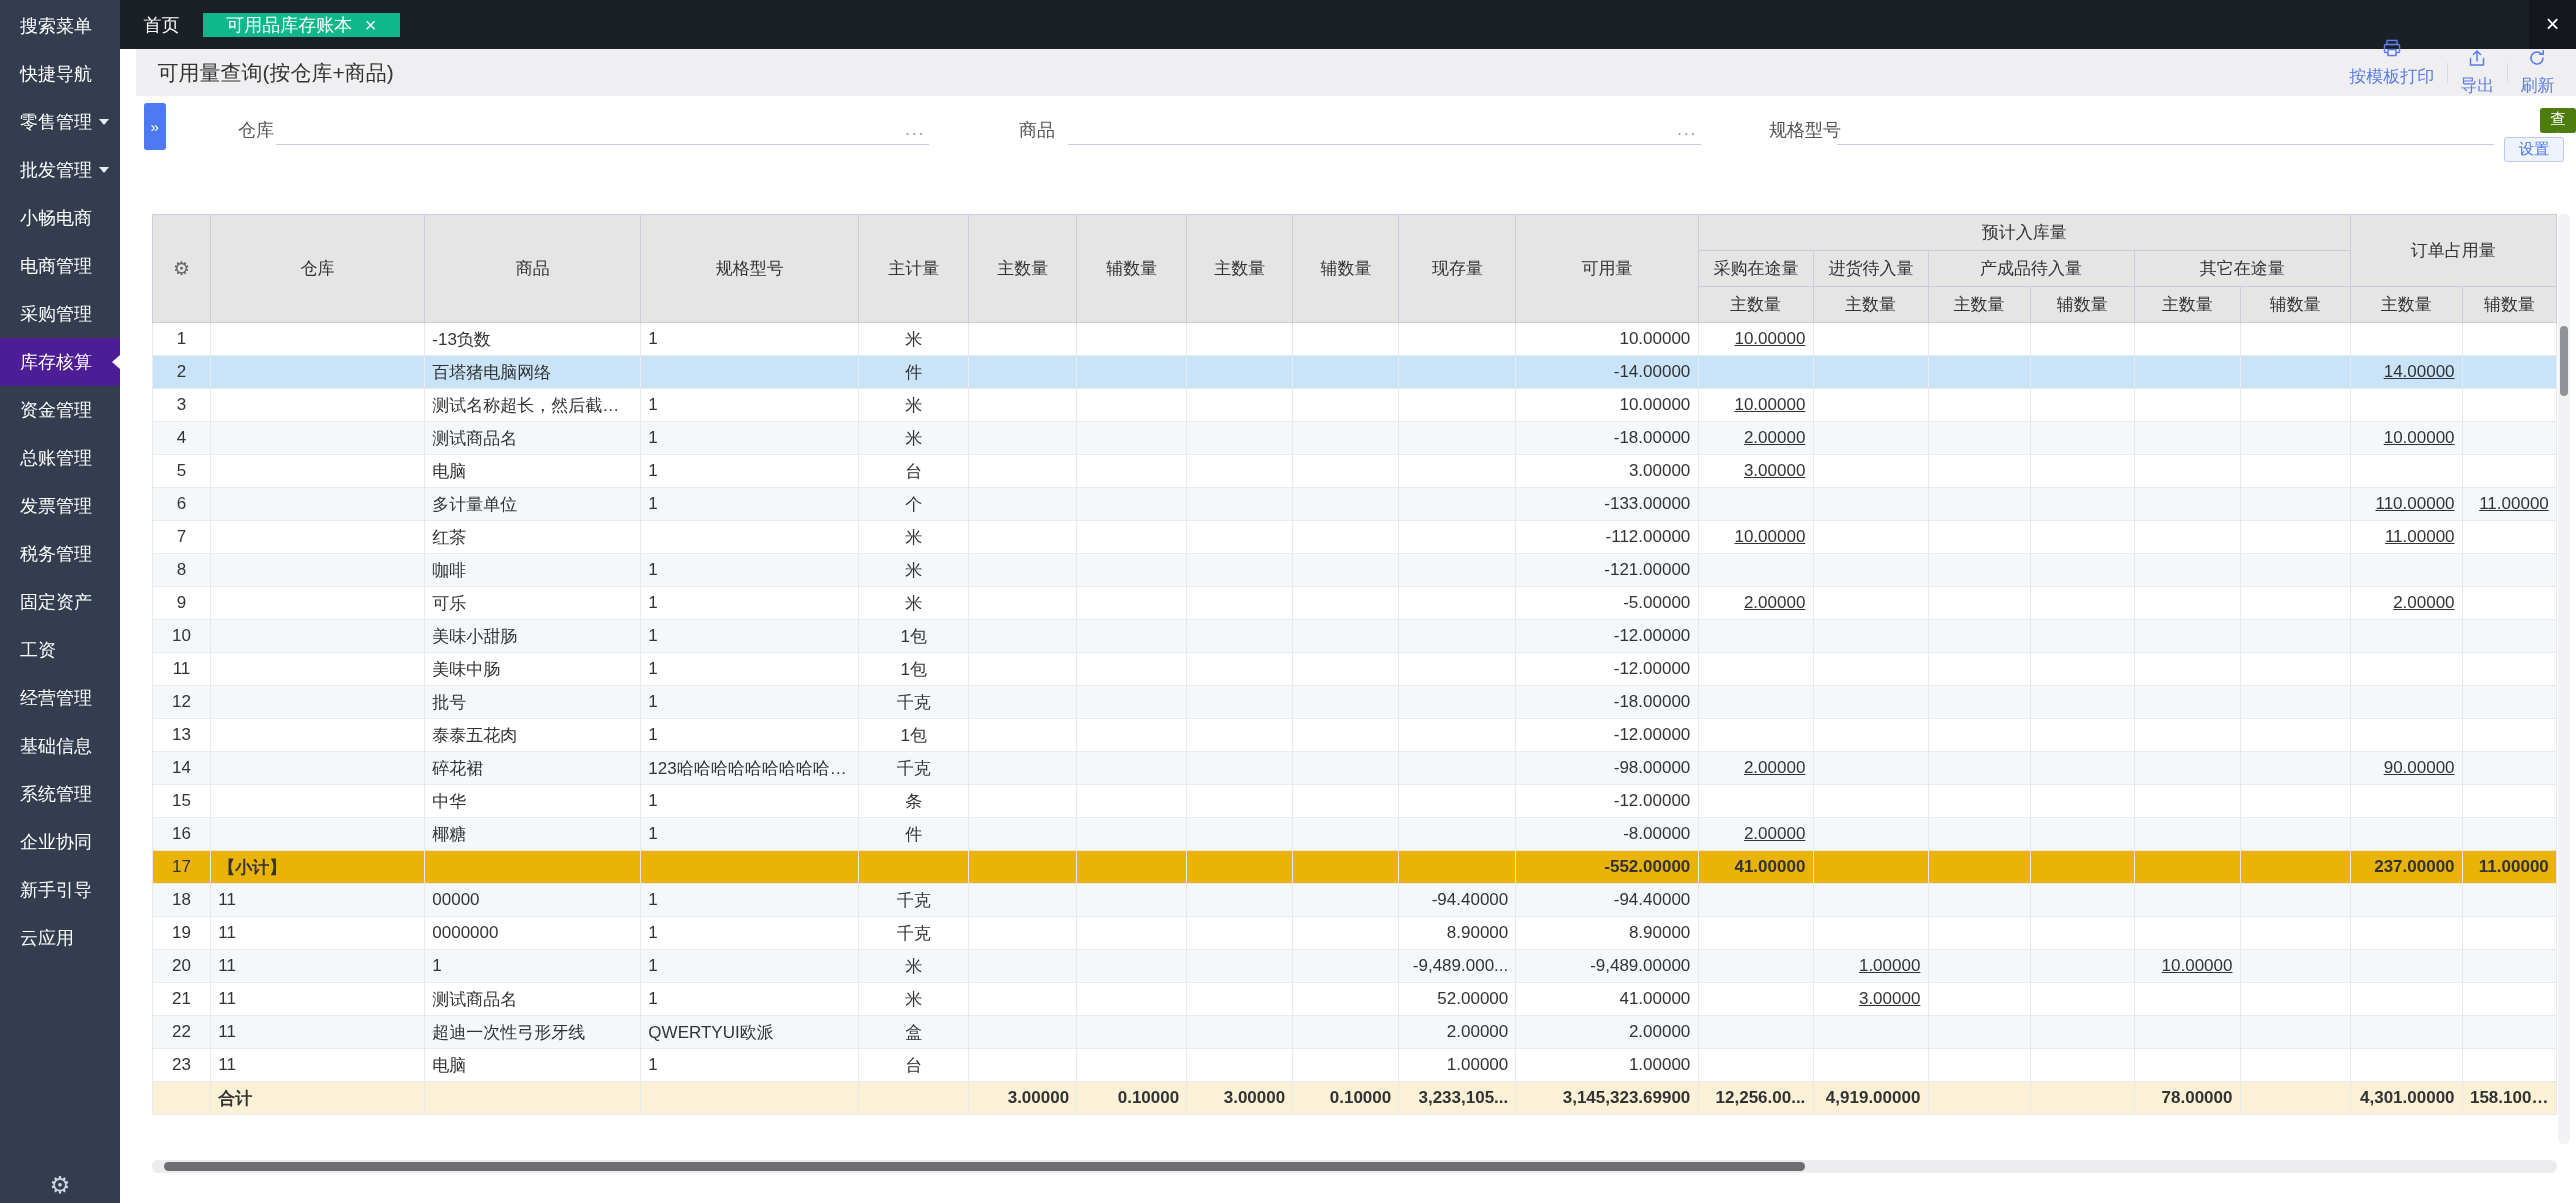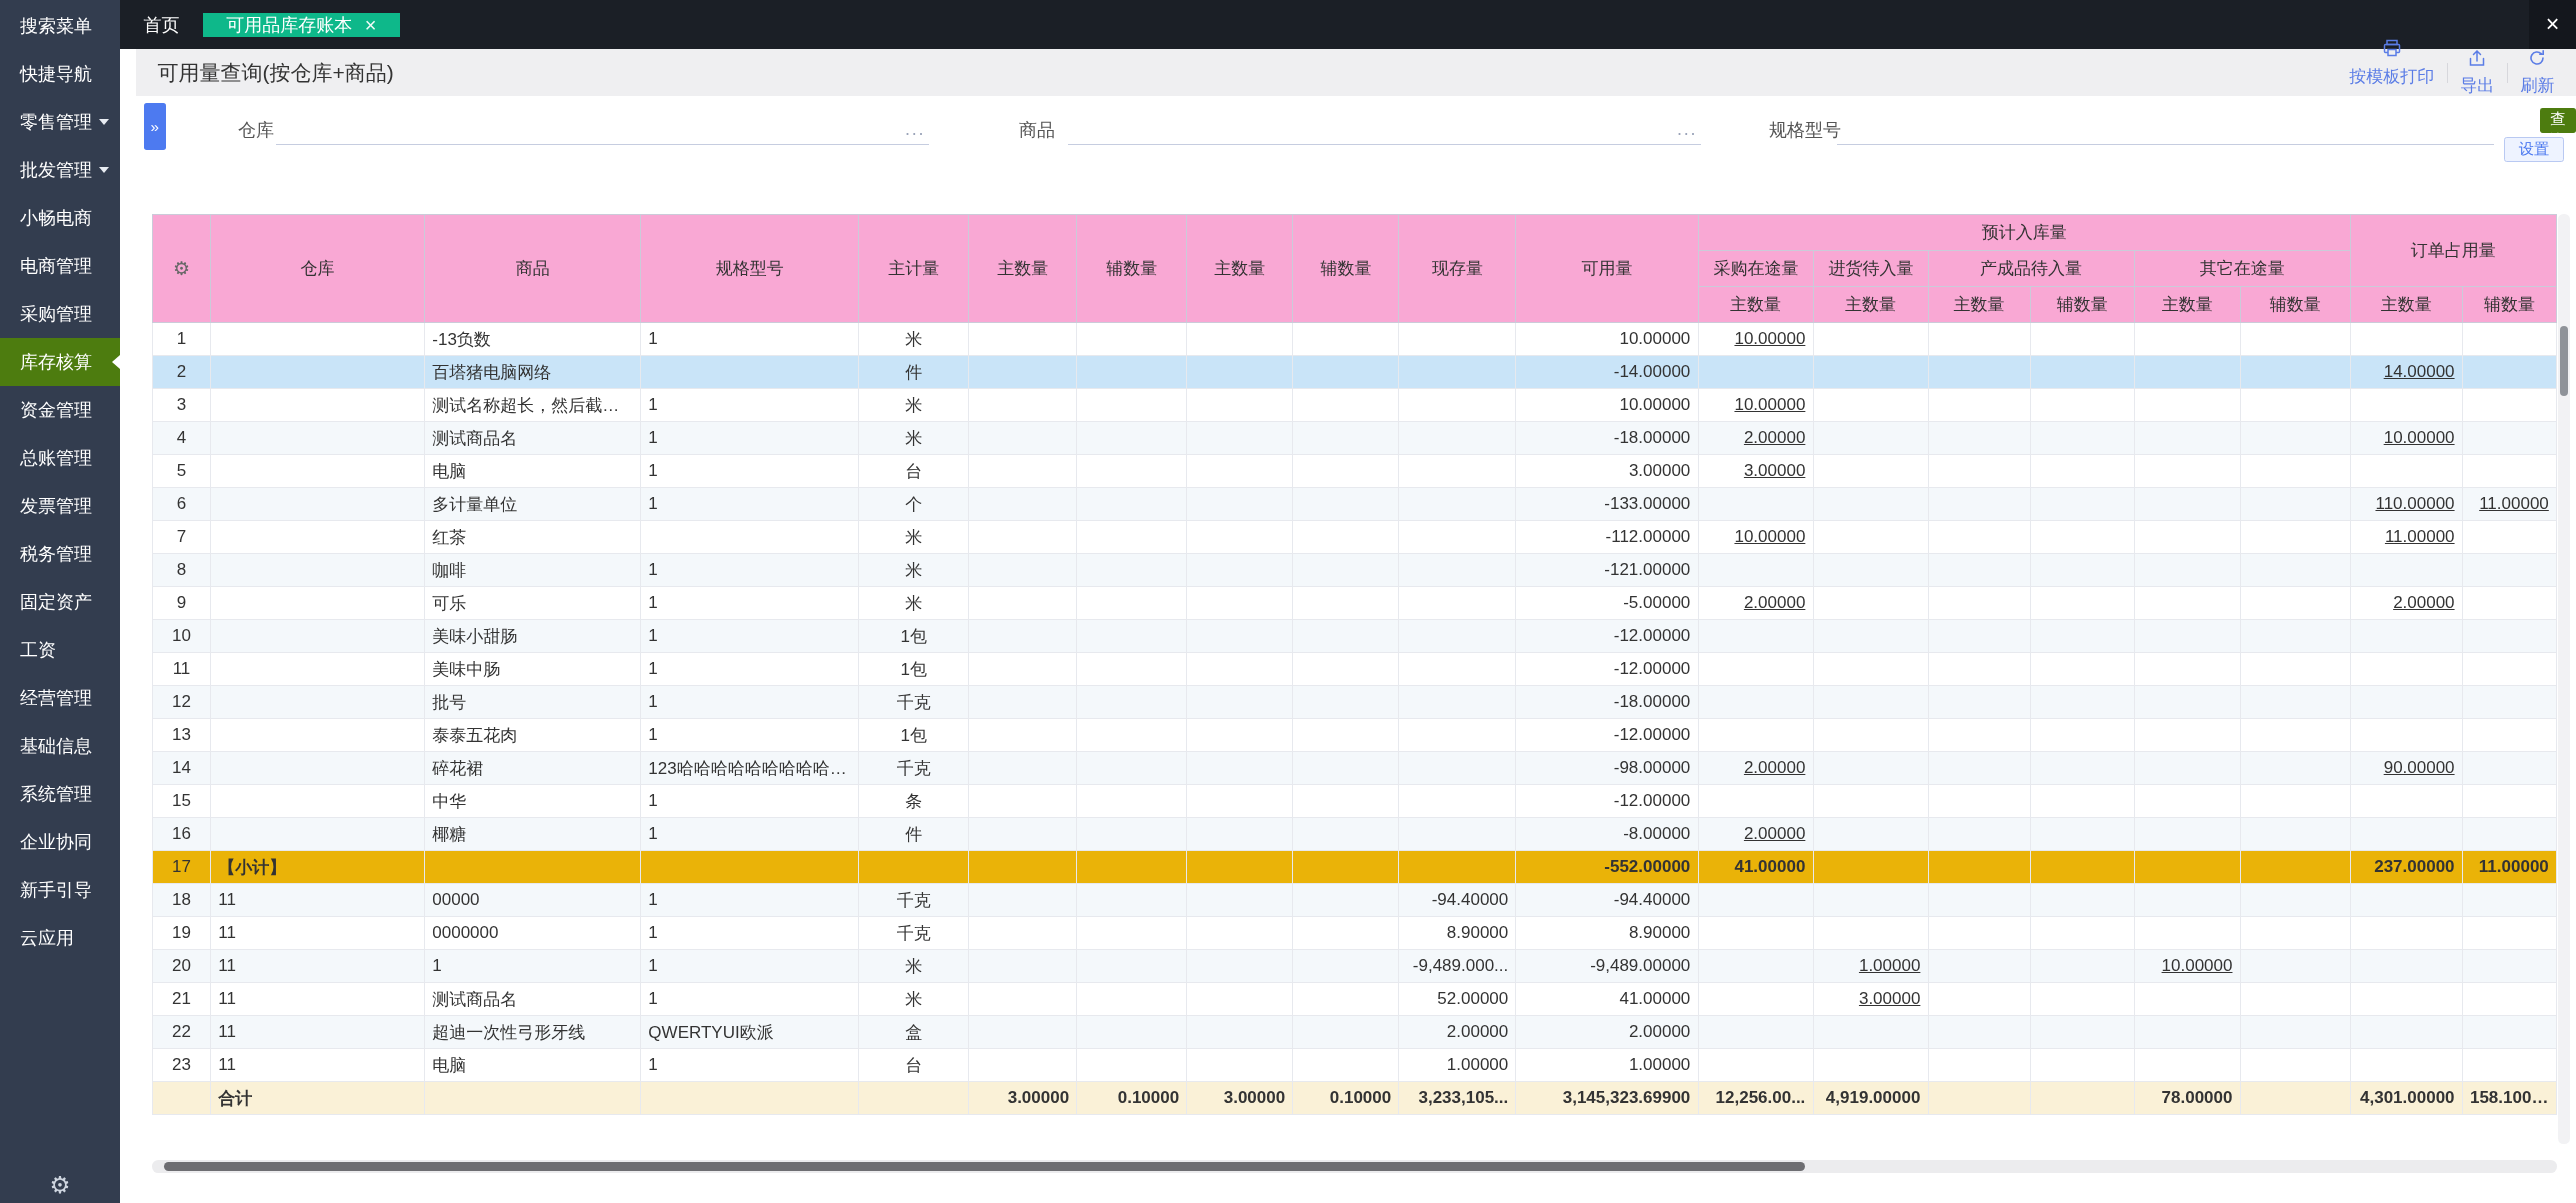--- a/index.html
+++ b/index.html
@@ -3,21 +3,21 @@
 <meta charset="utf-8">
 <style>
   html,body{margin:0;padding:0;}
   body{width:2576px;height:1204px;position:relative;overflow:hidden;background:#fff;
        font-family:"Liberation Sans","DejaVu Sans",sans-serif;color:#333;}
 
   
   .sidebar{position:absolute;left:0;top:0;width:120px;height:1204px;background:#333d4f;z-index:9;}
   .menu{padding-top:1.8px;}
   .menu-item{height:48px;line-height:48px;padding-left:20px;color:#fff;font-size:18px;cursor:pointer;position:relative;white-space:nowrap;}
-  .menu-item.active{background:#4d7c0f;}
+  .menu-item.active{background:#4c1d95;}
   .menu-item.active::after{content:"";position:absolute;right:0;top:50%;transform:translateY(-50%);
        border-top:7.2px solid transparent;border-bottom:7.2px solid transparent;border-right:8px solid #ffffff;}
   .caret{position:absolute;right:10.8px;top:21.6px;width:0;height:0;
        border-left:5.4px solid transparent;border-right:5.4px solid transparent;border-top:6.3px solid #e8ecf2;}
   .sidebar-gear{position:absolute;bottom:5.4px;left:0;width:120px;text-align:center;color:#cfd6e0;font-size:23.4px;cursor:pointer;}
 
   
   .tabbar{position:absolute;left:120px;top:0;right:0;height:49px;background:#1b1f26;display:flex;align-items:center;}
   .tabs{display:flex;align-items:stretch;}
   .tab{display:flex;align-items:center;padding:0 23.4px;color:#fff;font-size:18px;cursor:pointer;}
@@ -45,21 +45,21 @@
        font-family:inherit;box-sizing:border-box;padding:0 31px 0 3.6px;}
   .dots{position:absolute;right:3.6px;bottom:5.4px;color:#9aa3b8;font-size:18px;letter-spacing:1.8px;cursor:pointer;line-height:1;}
   .btn-query{position:absolute;left:2384px;top:11.7px;width:36px;height:25px;background:#4d7c0f;color:#fff;
        border:none;border-radius:2.7px;font-size:15.3px;cursor:pointer;font-family:inherit;margin-left:36px;}
   .btn-settings{position:absolute;left:2384px;top:41px;width:60px;height:25px;background:#eef3ff;color:#4d7af0;
        border:0.9px solid #b9c9f2;border-radius:2.7px;font-size:15.3px;cursor:pointer;font-family:inherit;box-sizing:border-box;}
 
   
   .grid-area{position:absolute;left:152px;top:214px;}
   table.grid{border-collapse:collapse;table-layout:fixed;width:2405px;}
-  table.grid th{background:#f9a8d4;border:0.9px solid #cbcbd9;font-weight:500;font-size:17px;color:#333;
+  table.grid th{background:#e5e5e5;border:0.9px solid #cbcbd9;font-weight:500;font-size:17px;color:#333;
        height:36px;padding:0 15px;white-space:nowrap;overflow:hidden;box-sizing:border-box;}
   table.grid th.corner{font-size:19px;color:#666;cursor:pointer;}
   table.grid td{border:0.9px solid #e7e9ee;font-size:17px;color:#333;height:33px;padding:0 7.2px;
        white-space:nowrap;overflow:hidden;text-overflow:ellipsis;box-sizing:border-box;background:#fff;}
   tbody tr{cursor:pointer;}
   tbody tr:nth-child(even) td{background:#f4f8fb;}
   tbody tr.selected td{background:#c9e4f8;}
   tbody tr.subtotal td{background:#eab308;}
   tbody tr.total td{background:#faf1d7;font-weight:700;}
   .al{text-align:left;} .ar{text-align:right;} .ac{text-align:center;}

